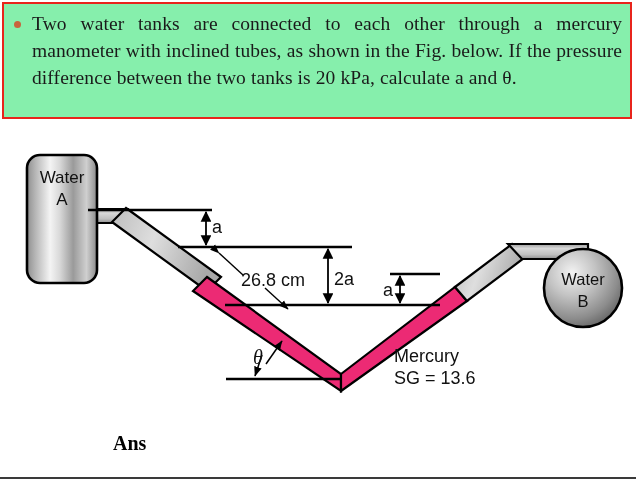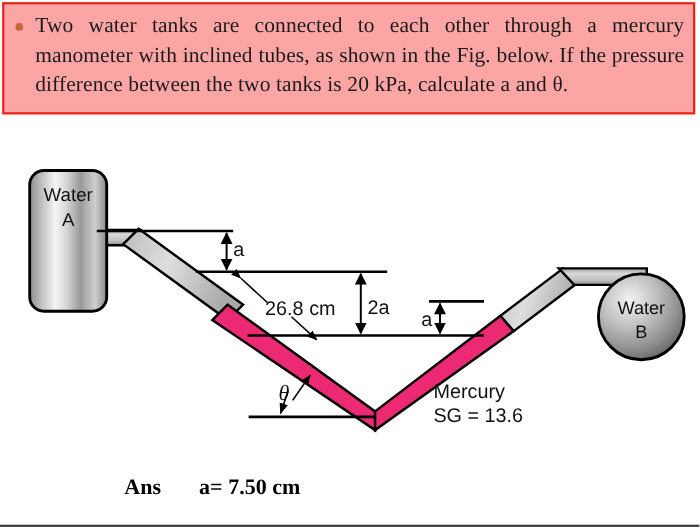--- a/index.html
+++ b/index.html
@@ -14,23 +14,23 @@
     font-family: "Liberation Serif", serif;
     overflow: hidden;
   }
 
   
   #problem-box {
     position: absolute;
     left: 2px;
     top: 2px;
     width: 630px;
-    height: 102px;
+    height: 117px;
     border: 2px solid #e8241c;
-    background: #fca5a5;
+    background: #86efac;
     box-sizing: border-box;
   }
   #problem-inner {
     position: absolute;
     left: 10px;
     top: 6px;
     right: 8px;
   }
   #bullet-dot {
     position: absolute;
@@ -222,16 +222,15 @@
 
   <g>
     <text x="394" y="243" font-family="'Liberation Sans', sans-serif" font-size="18" fill="#111">Mercury</text>
     <text x="394" y="265" font-family="'Liberation Sans', sans-serif" font-size="18" fill="#111">SG = 13.6</text>
   </g>
 </svg>
 </div>
 
 <div id="answer-row">
   <span id="ans-label">Ans</span>
-  <span id="ans-a">a= 7.50 cm</span>
 </div>
 
 <div id="bottom-rule"></div>
 
 </body></html>

